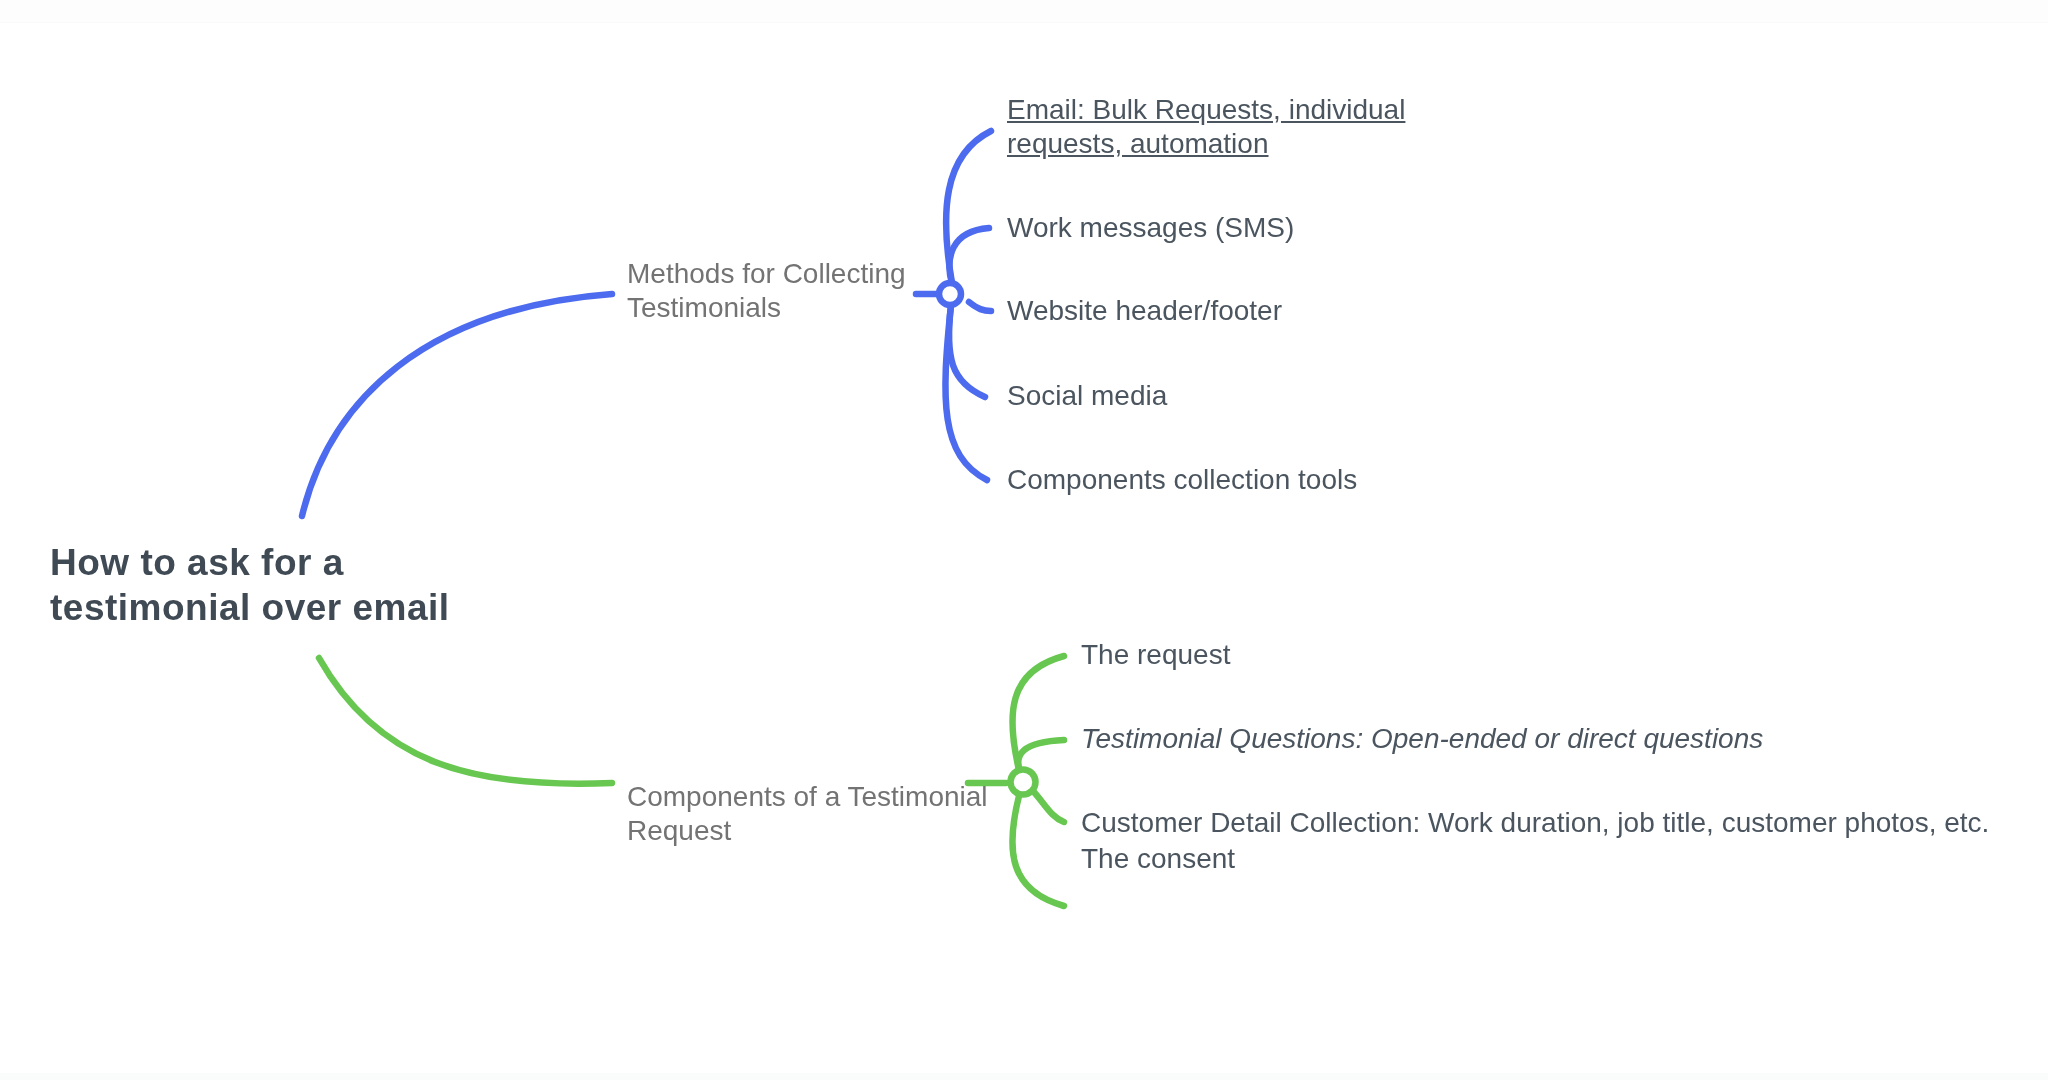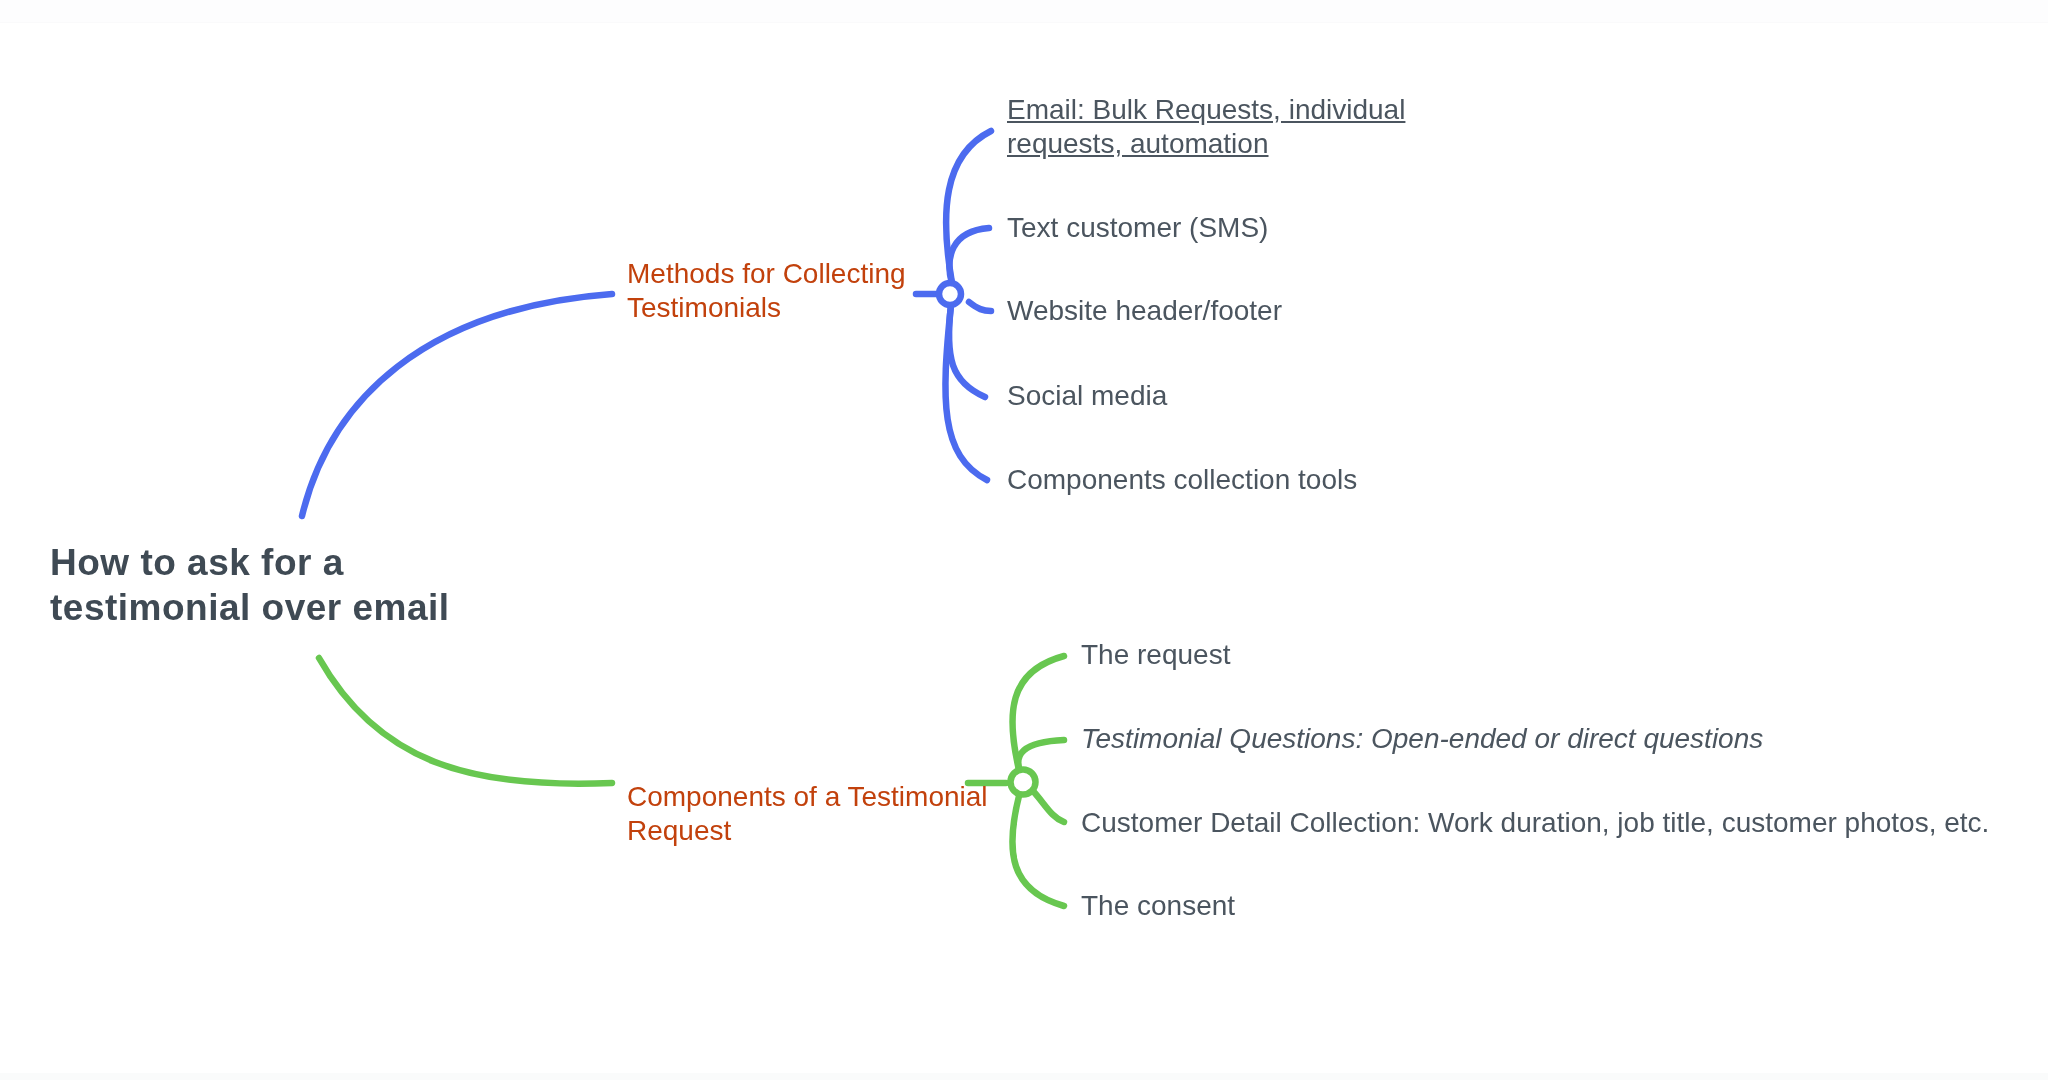--- a/index.html
+++ b/index.html
@@ -37,21 +37,21 @@
     left: 50px; top: 585px; width: 440px;
     text-align: left;
     font-size: 37px; font-weight: bold;
     line-height: 45px;
     color: #3f4a54;
     letter-spacing: 0.5px;
   }
   .branch-label {
     font-size: 28px; font-weight: 400;
     line-height: 34px;
-    color: #c2410c;
+    color: #737373;
   }
   .child-label {
     font-size: 28px; font-weight: 400;
     line-height: 34px;
     color: #4b555f;
     white-space: pre-line;
   }
   .nowrap { white-space: nowrap; }
 </style>
 </head>
@@ -89,26 +89,26 @@
   </svg>
 
   <div class="node root-node">How to ask for a
 testimonial over email</div>
 
   <div class="node branch-label" style="left:627px; top:291px;">Methods for Collecting
 Testimonials</div>
 
   <div class="node child-label" style="left:1007px; top:127px;text-decoration:underline;">Email: Bulk Requests, individual
 requests, automation</div>
-  <div class="node child-label nowrap" style="left:1007px; top:228px;">Text customer (SMS)</div>
+  <div class="node child-label nowrap" style="left:1007px; top:228px;">Work messages (SMS)</div>
   <div class="node child-label nowrap" style="left:1007px; top:311px;">Website header/footer</div>
   <div class="node child-label nowrap" style="left:1007px; top:396px;">Social media</div>
   <div class="node child-label nowrap" style="left:1007px; top:480px;">Components collection tools</div>
 
   <div class="node branch-label" style="left:627px; top:814px;">Components of a Testimonial
 Request</div>
 
   <div class="node child-label nowrap" style="left:1081px; top:655px;">The request</div>
   <div class="node child-label nowrap" style="left:1081px; top:739px;font-style:italic;">Testimonial Questions: Open-ended or direct questions</div>
   <div class="node child-label nowrap" style="left:1081px; top:823px;">Customer Detail Collection: Work duration, job title, customer photos, etc.</div>
-  <div class="node child-label nowrap" style="left:1081px; top:906px;">The consent</div>
+  <div class="node child-label nowrap" style="left:1081px; top:859px;">The consent</div>
 
 </div>
 
 </body></html>

